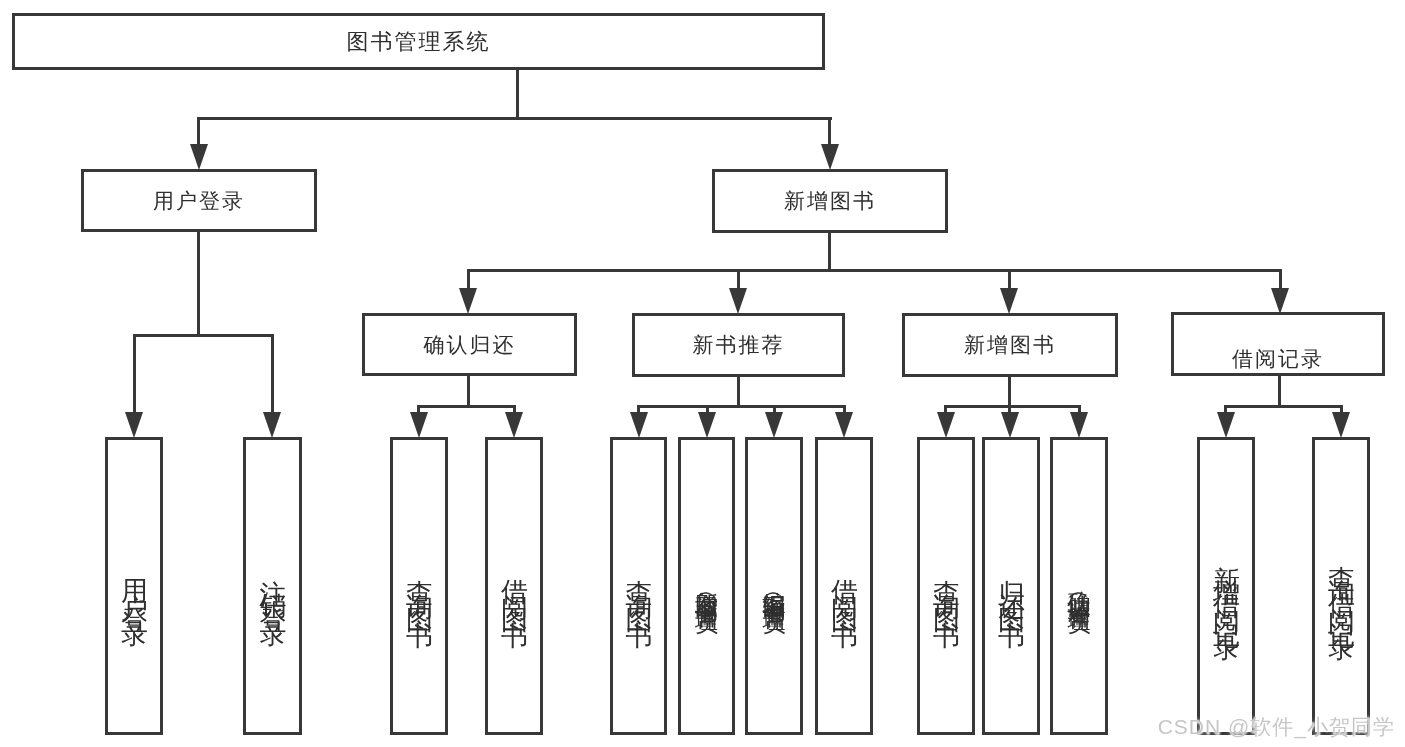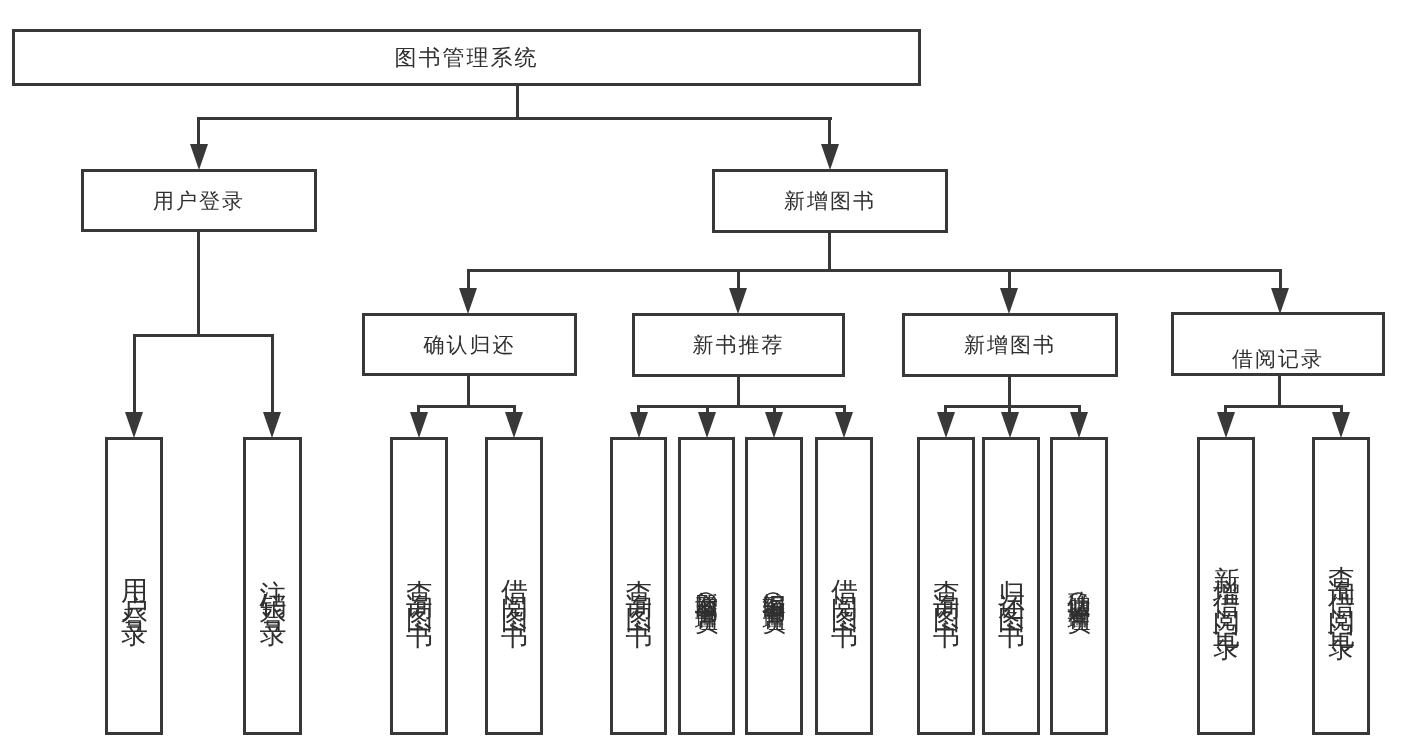--- a/index.html
+++ b/index.html
@@ -89,21 +89,21 @@
   <div class="vline" style="left:1078px; top:405px; height:10px;"></div>
   <div class="arrow" style="left:1070px; top:412px;"></div>
 
   <div class="vline" style="left:1278px; top:376px; height:32px;"></div>
   <div class="hline" style="left:1224px; top:405px; width:119px;"></div>
   <div class="vline" style="left:1224px; top:405px; height:10px;"></div>
   <div class="arrow" style="left:1217px; top:412px;"></div>
   <div class="vline" style="left:1340px; top:405px; height:10px;"></div>
   <div class="arrow" style="left:1332px; top:412px;"></div>
 
-  <div class="box root" style="left:12px; top:13px; width:909px; height:57px;margin-top:16px;">
+  <div class="box root" style="left:12px; top:13px; width:813px; height:57px;">
     <span>图书管理系统</span>
   </div>
 
   <div class="box hlabel" style="left:81px; top:169px; width:236px; height:63px;">
     <span>用户登录</span>
   </div>
   <div class="box hlabel" style="left:712px; top:169px; width:236px; height:64px;">
     <span>新增图书</span>
   </div>
 
@@ -157,14 +157,15 @@
     <span class="vtext long">确认归还（管理员）</span>
   </div>
 
   <div class="box" style="left:1197px; top:437px; width:58px; height:298px;">
     <span class="vtext">新增借阅记录</span>
   </div>
   <div class="box" style="left:1312px; top:437px; width:58px; height:298px;">
     <span class="vtext">查询借阅记录</span>
   </div>
 
+  <div class="watermark">CSDN @软件_小贺同学</div>
 
 </div>
 
 </body></html>

